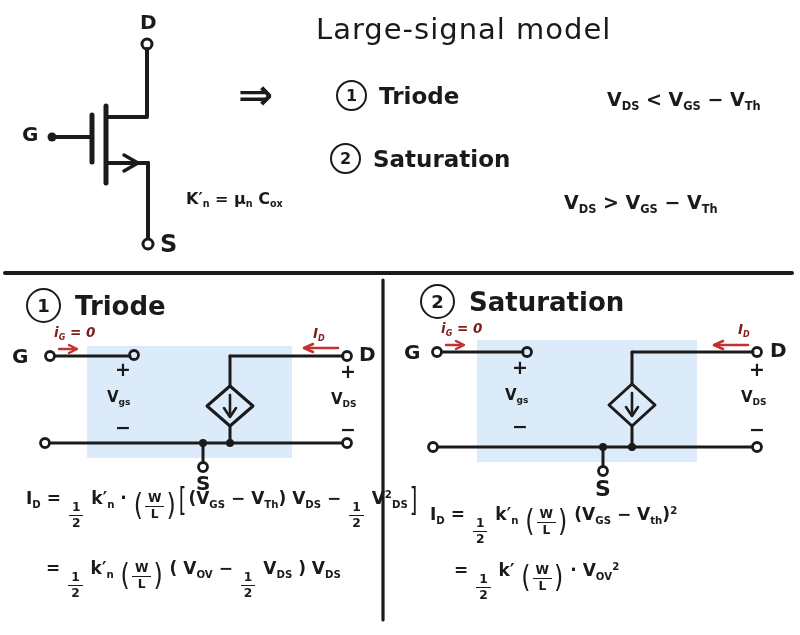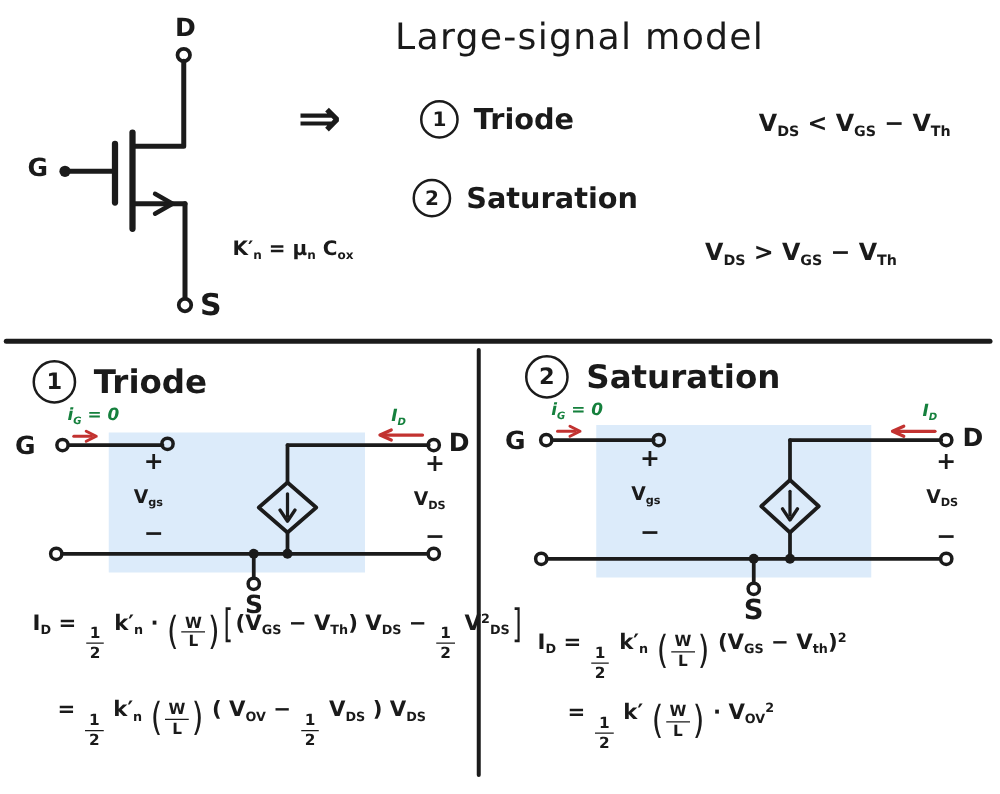--- a/index.html
+++ b/index.html
@@ -20,21 +20,21 @@
     width:27px;height:27px;border:2.5px solid #1b1b1b;border-radius:50%;
     font-size:16px;font-weight:700;flex:0 0 auto;
   }
   .badge.big{width:31px;height:31px;font-size:18px;}
   .heading{display:flex;align-items:center;gap:14px;font-size:26px;font-weight:700;}
   .cond{font-size:19px;font-weight:700;}
   .note{font-size:16px;font-weight:700;}
   .formula{white-space:nowrap;}
   .formula sub{font-size:0.6em;vertical-align:-0.35em;letter-spacing:0;}
   .formula sup{font-size:0.6em;vertical-align:0.55em;}
-  .red-label{color:#15803d;font-size:13.5px;font-weight:700;font-style:italic;}
+  .red-label{color:#7f1d1d;font-size:13.5px;font-weight:700;font-style:italic;}
   .term{font-size:20px;font-weight:700;}
   .pm{font-size:19px;font-weight:700;}
   .vlab{font-size:15px;font-weight:700;}
   .eq{font-size:17px;font-weight:700;}
   .frac{display:inline-flex;flex-direction:column;align-items:center;
     vertical-align:-0.55em;font-size:0.72em;line-height:1.05;margin:0 2px;}
   .frac .num{border-bottom:1.8px solid currentColor;padding:0 3px 1px;}
   .frac .den{padding-top:1px;}
   .pwrap{display:inline-flex;align-items:center;vertical-align:-0.55em;margin:0 1px;}
   .bigp{font-size:1.4em;transform:scaleY(1.3);line-height:1;font-weight:400;}

